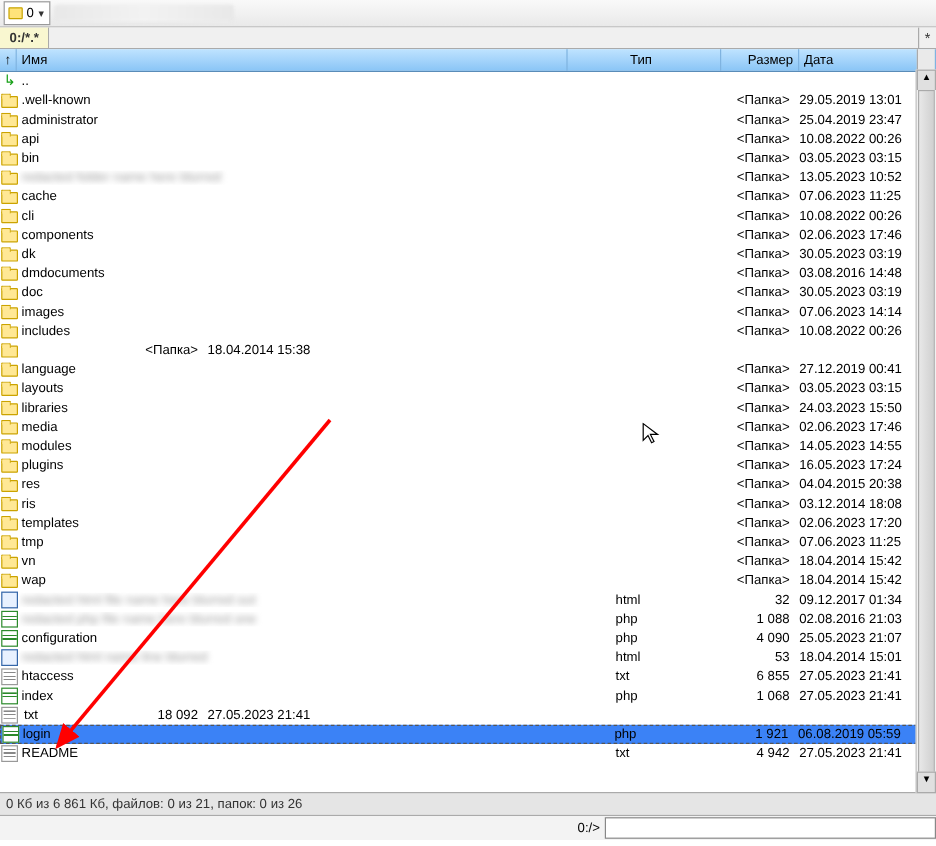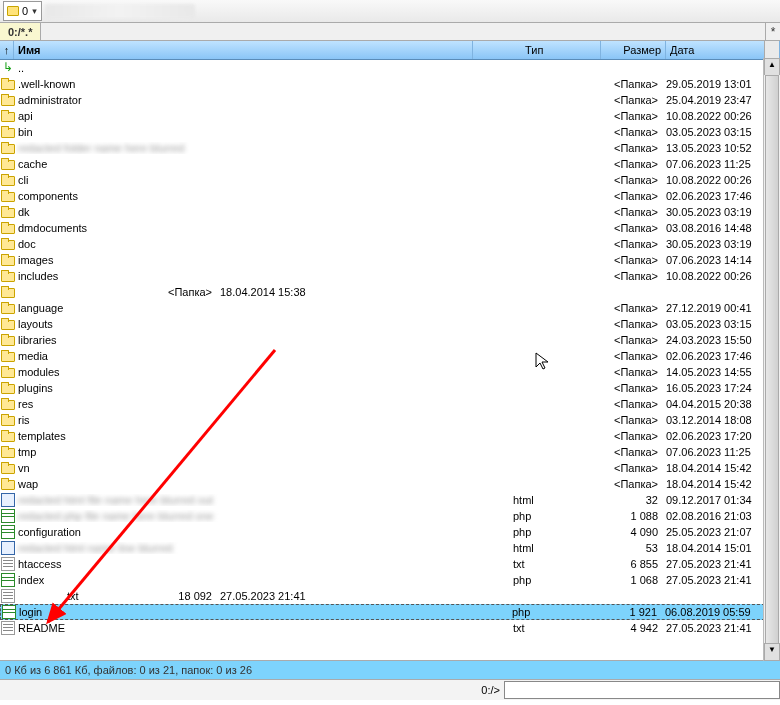--- a/index.html
+++ b/index.html
@@ -61,36 +61,36 @@
   .header-row {
     height:18px;background:linear-gradient(#bfe3ff,#8ac5f6);
     border-bottom:1px solid #5a8cb8;display:flex;align-items:stretch;
     font-weight:normal;color:#000;
   }
   .hcell {
     display:flex;align-items:center;padding:0 4px;border-right:1px solid #7fb3e0;
     box-sizing:border-box;
   }
   .col-up  {width:14px;padding:0;justify-content:center;color:#000;}
-  .col-name{flex:1;font-weight:bold;}
+  .col-name{flex:1;}
   .col-type{width:80px;margin-left:48px;}
   .col-size{width:65px;justify-content:flex-end;}
   .col-date{width:98px;border-right:none;}
   .col-scroll{width:16px;background:#eaeaea;border-left:1px solid #aaa;}
   .list {
     height:600px;overflow:hidden;position:relative;background:#fff;
   }
   .row {
     height:16px;display:flex;align-items:center;white-space:nowrap;
     box-sizing:border-box;
   }
-  .row.selected {border:1px dashed #555;background:#7dd3fc;}
+  .row.selected {border:1px dashed #555;background:#3b82f6;}
   .c-icon{width:16px;display:flex;justify-content:center;align-items:center;}
   .c-name{flex:1;padding-left:2px;overflow:hidden;text-overflow:ellipsis;}
-  .c-type{width:80px;padding-left:4px;margin-left:47px;}
+  .c-type{width:80px;padding-left:4px;}
   .c-size{width:65px;text-align:right;padding-right:6px;}
   .c-date{width:98px;padding-left:2px;}
   .c-scroll{width:16px;}
 
   .icon-folder,.icon-file,.icon-php,.icon-html,.icon-txt,.icon-up{
     width:14px;height:14px;display:inline-block;position:relative;
   }
   .icon-folder::before{
     content:"";position:absolute;left:0;top:3px;right:0;bottom:1px;
     background:#ffe895;border:1px solid #cba300;border-radius:1px;
@@ -121,21 +121,21 @@
   }
   .icon-txt::after{
     content:"";position:absolute;left:2px;right:2px;top:3px;height:7px;
     background:repeating-linear-gradient(#888 0 1px,transparent 1px 3px);
   }
   .icon-up{color:#17a017;font-size:12px;line-height:12px;text-align:center;}
   .icon-up::before{content:"↲";position:absolute;inset:0;transform:scaleX(-1);}
   .blurred .c-name span{filter:blur(2.5px);color:#999;}
 
   .statusbar{
-    height:18px;border-top:1px solid #aaa;background:#7dd3fc;
+    height:18px;border-top:1px solid #aaa;background:#e5e5e5;
     display:flex;align-items:center;padding:0 5px;color:#333;
   }
   .cmdbar{
     height:20px;border-top:1px solid #aaa;background:#f3f3f3;
     display:flex;align-items:center;
   }
   .cmd-label{
     width:500px;text-align:right;padding-right:4px;
   }
   .cmd-input{

